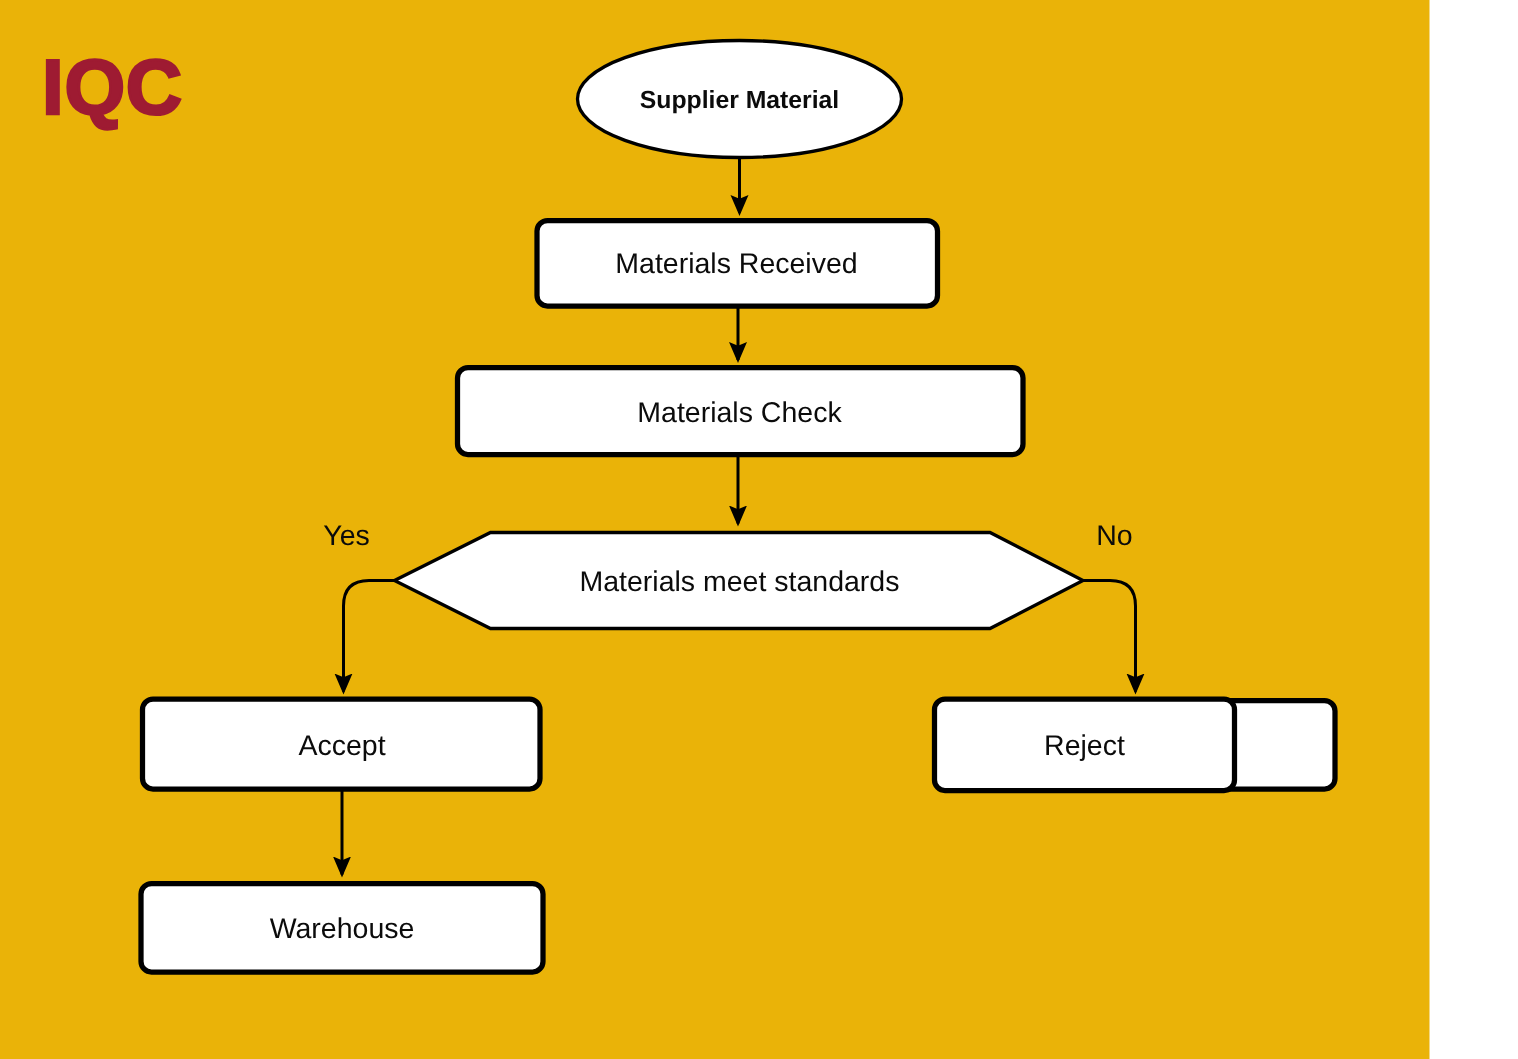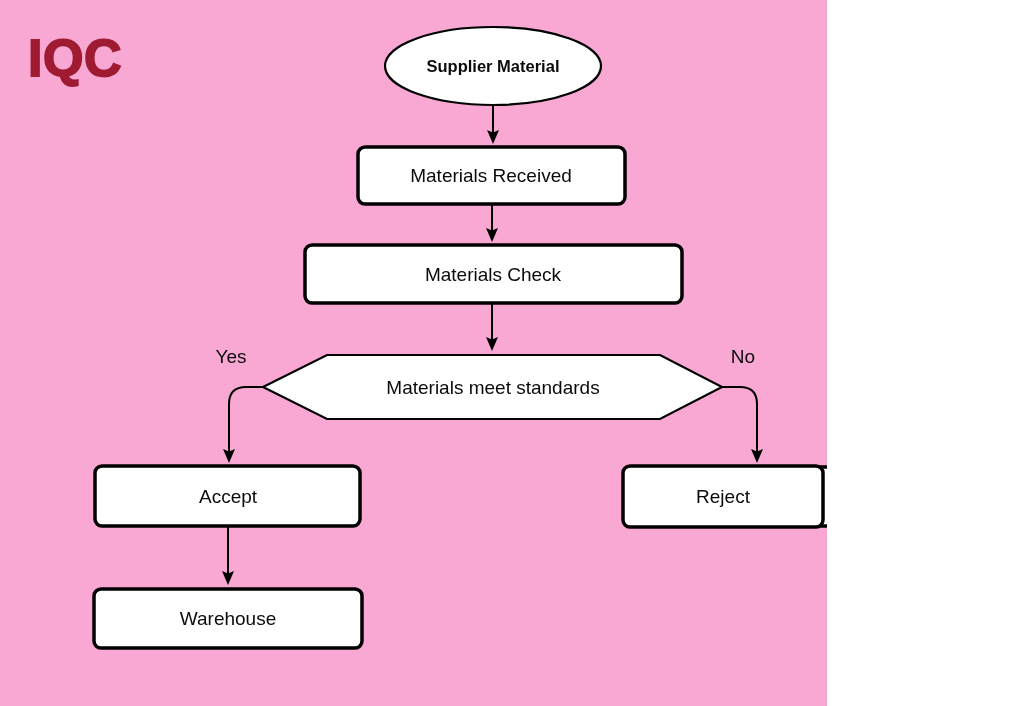--- a/index.html
+++ b/index.html
@@ -3,23 +3,23 @@
 <meta charset="utf-8">
 <style>
   html, body {
     margin: 0;
     padding: 0;
     background: #ffffff;
     font-family: "Liberation Sans", sans-serif;
   }
   .canvas {
     position: relative;
-    width: 827px;
+    width: 953px;
     height: 706px;
-    background: #f9a8d4;
+    background: #eab308;
     overflow: hidden;
     text-decoration: underline;
   }
   svg { display: block; }
   .shape {
     fill: #ffffff;
     stroke: #000000;
     stroke-width: 3.5;
   }
   .shape.thin { stroke-width: 2.2; }

